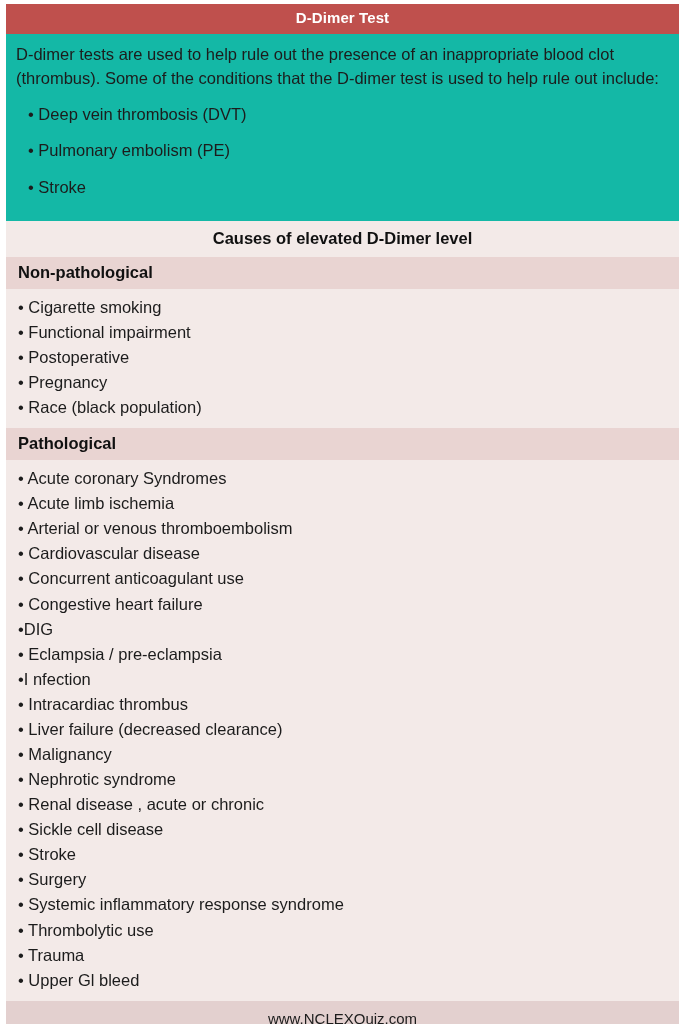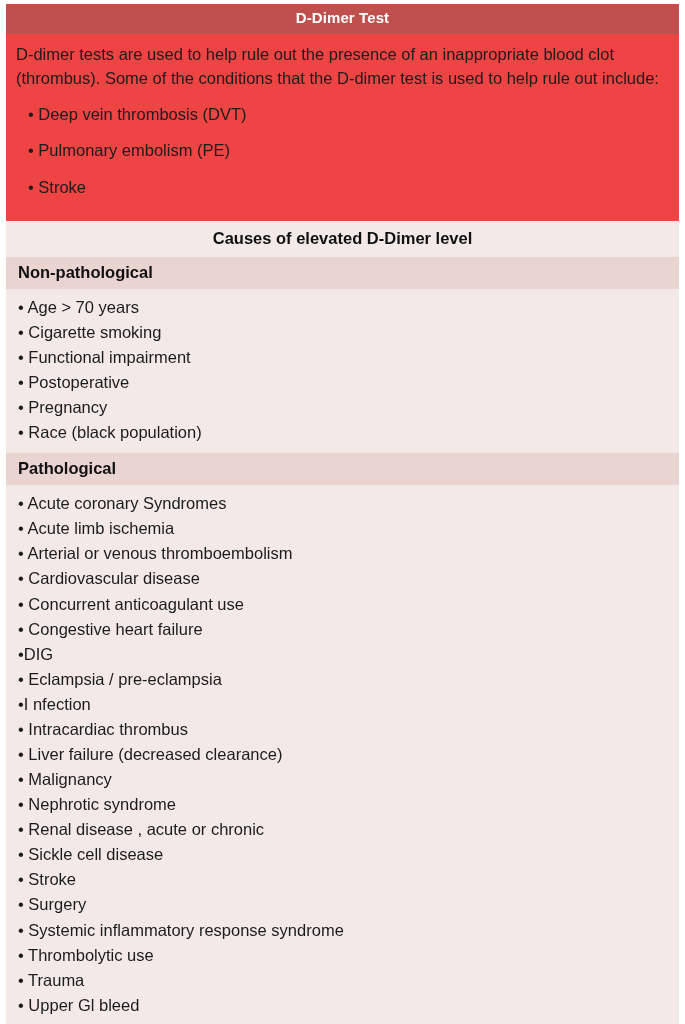--- a/index.html
+++ b/index.html
@@ -29,21 +29,21 @@
     background: #bf504d;
     color: #ffffff;
     font-weight: bold;
     font-size: 15px;
     text-align: center;
     padding: 6px 0 7px 0;
     letter-spacing: 0.1px;
     line-height: 1.1;
   }
   .intro {
-    background: #ef4444;
+    background: #14b8a6;
     padding: 8px 10px 10px 10px;
     font-size: 16.5px;
     line-height: 1.47;
     color: #1c1c1c;
   }
   .intro p {
     margin: 0;
   }
   .intro ul {
     margin: 0;
@@ -112,21 +112,20 @@
       <li>• Stroke</li>
     </ul>
   </div>
 
   <div class="causes-bar">Causes of elevated D-Dimer level</div>
 
   <div class="section-head">Non-pathological</div>
 
   <div class="list-block">
     <ul>
-      <li>• Age &gt; 70 years</li>
       <li>• Cigarette smoking</li>
       <li>• Functional impairment</li>
       <li>• Postoperative</li>
       <li>• Pregnancy</li>
       <li>• Race (black population)</li>
     </ul>
   </div>
 
   <div class="section-head">Pathological</div>
 

